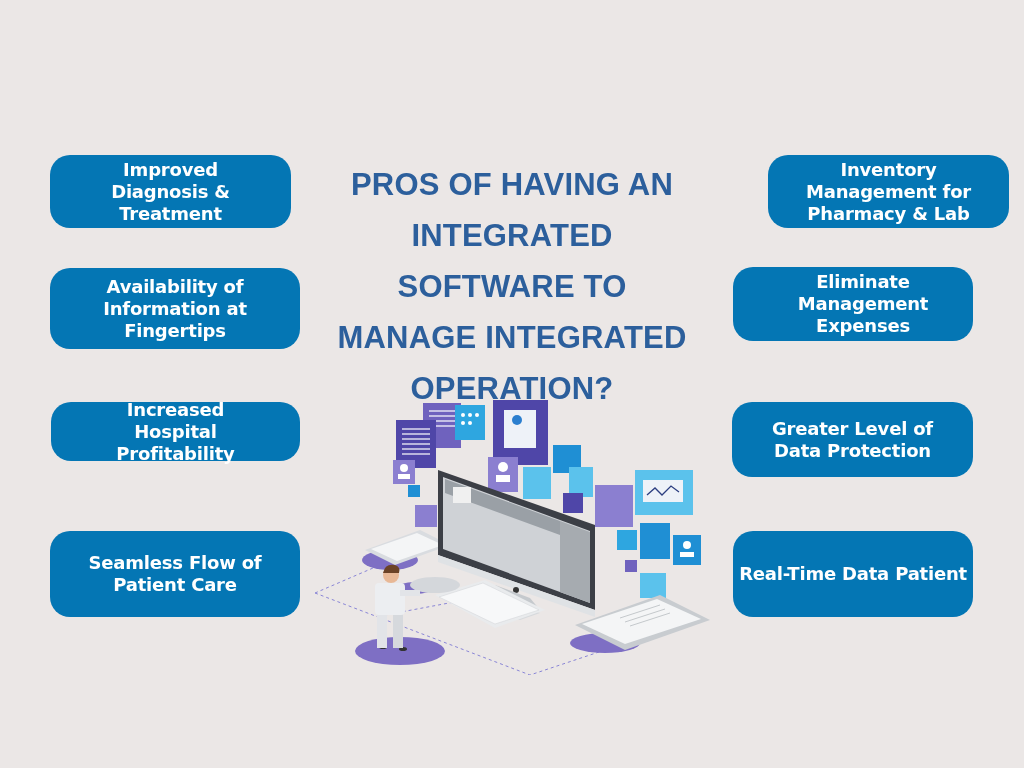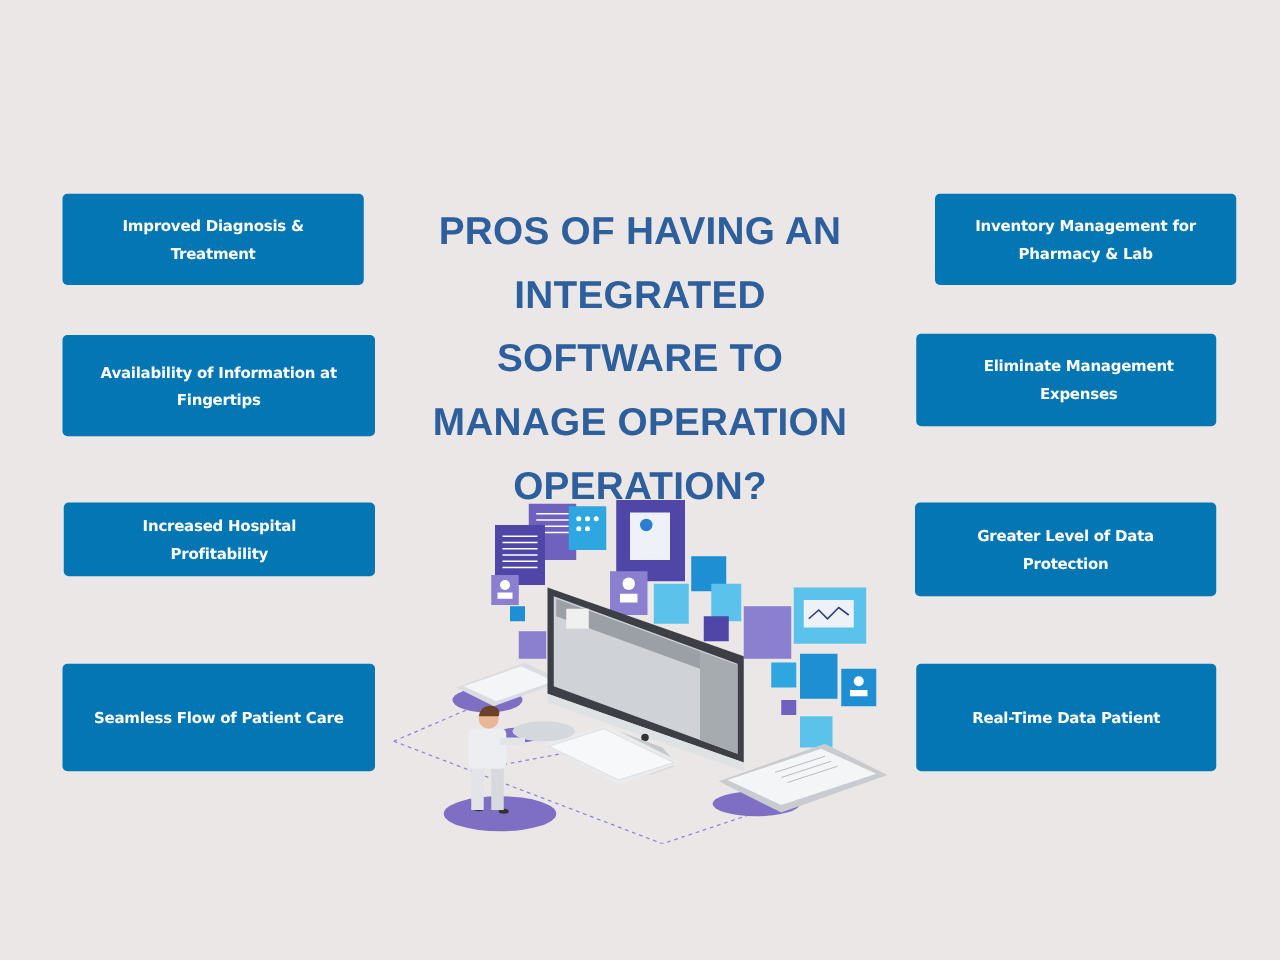--- a/index.html
+++ b/index.html
@@ -5,26 +5,26 @@
   html, body { margin: 0; padding: 0; }
   body {
     width: 1024px; height: 768px; overflow: hidden;
     background: #ebe7e6;
     position: relative;
     font-family: "DejaVu Sans", "Liberation Sans", sans-serif;
   }
   .box {
     position: absolute;
     background: #0476b4;
-    border-radius: 4px;
+    border-radius: 20px;
     color: #ffffff;
     font-weight: bold;
-    font-size: 12px;
+    font-size: 18px;
     line-height: 22px;
-    display: flex; align-items: center; justify-content: center;
+    display: flex; align-items: center; justify-content: flex-end;
     text-align: center;
     box-sizing: border-box;
     padding: 0 6px;
     letter-spacing: -0.2px;
   }
   .title {
     position: absolute;
     left: 320px; top: 136px; width: 384px;
     text-align: center;
     color: #2c5f9c;
@@ -37,38 +37,38 @@
   }
   .illus { position: absolute; left: 305px; top: 385px; width: 420px; height: 290px; }
 </style>
 </head>
 <body>
 
 <div class="title">
   <div>PROS OF HAVING AN</div>
   <div>INTEGRATED</div>
   <div>SOFTWARE TO</div>
-  <div>MANAGE OPERATION</div>
+  <div>MANAGE INTEGRATED</div>
   <div>OPERATION?</div>
 </div>
 
 <div class="box" style="left:50px;top:155px;width:241px;height:73px;padding:0 30px;">
   <span>Improved Diagnosis &amp; Treatment</span>
 </div>
 <div class="box" style="left:50px;top:268px;width:250px;height:81px;">
   <span>Availability of Information at Fingertips</span>
 </div>
 <div class="box" style="left:51px;top:402px;width:249px;height:59px;padding:0 40px;">
   <span>Increased Hospital Profitability</span>
 </div>
 <div class="box" style="left:50px;top:531px;width:250px;height:86px;">
   <span>Seamless Flow of Patient Care</span>
 </div>
 
-<div class="box" style="left:748px;top:155px;width:241px;height:73px;">
+<div class="box" style="left:768px;top:155px;width:241px;height:73px;">
   <span>Inventory Management for Pharmacy &amp; Lab</span>
 </div>
 <div class="box" style="left:733px;top:267px;width:240px;height:74px;padding:0 14px 0 34px;">
   <span>Eliminate Management Expenses</span>
 </div>
 <div class="box" style="left:732px;top:402px;width:241px;height:75px;padding:0 30px;">
   <span>Greater Level of Data Protection</span>
 </div>
 <div class="box" style="left:733px;top:531px;width:240px;height:86px;">
   <span>Real-Time Data Patient</span>

